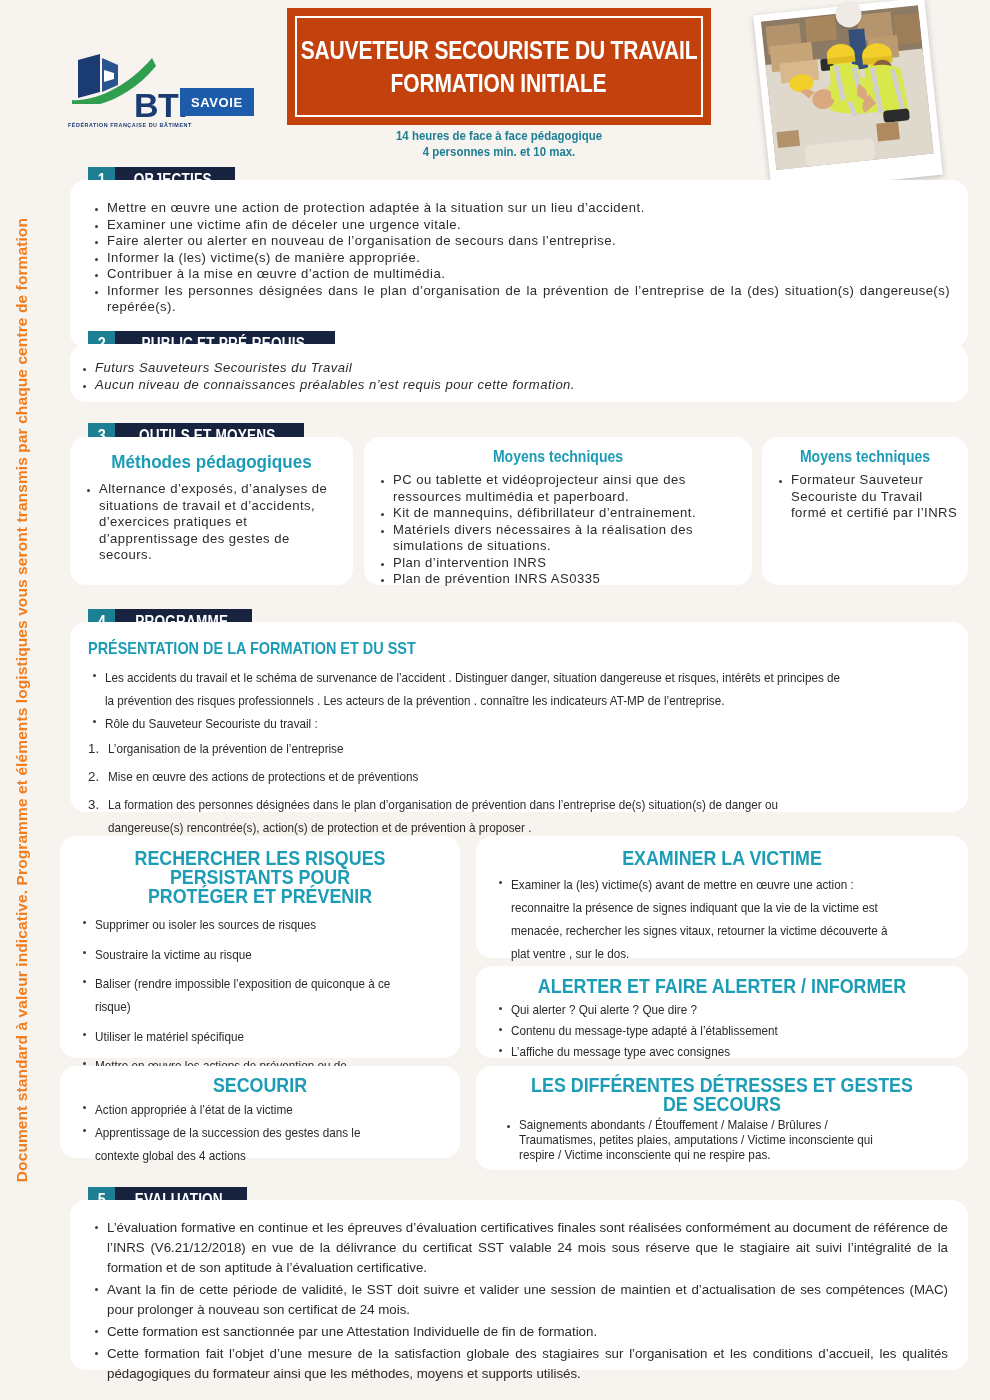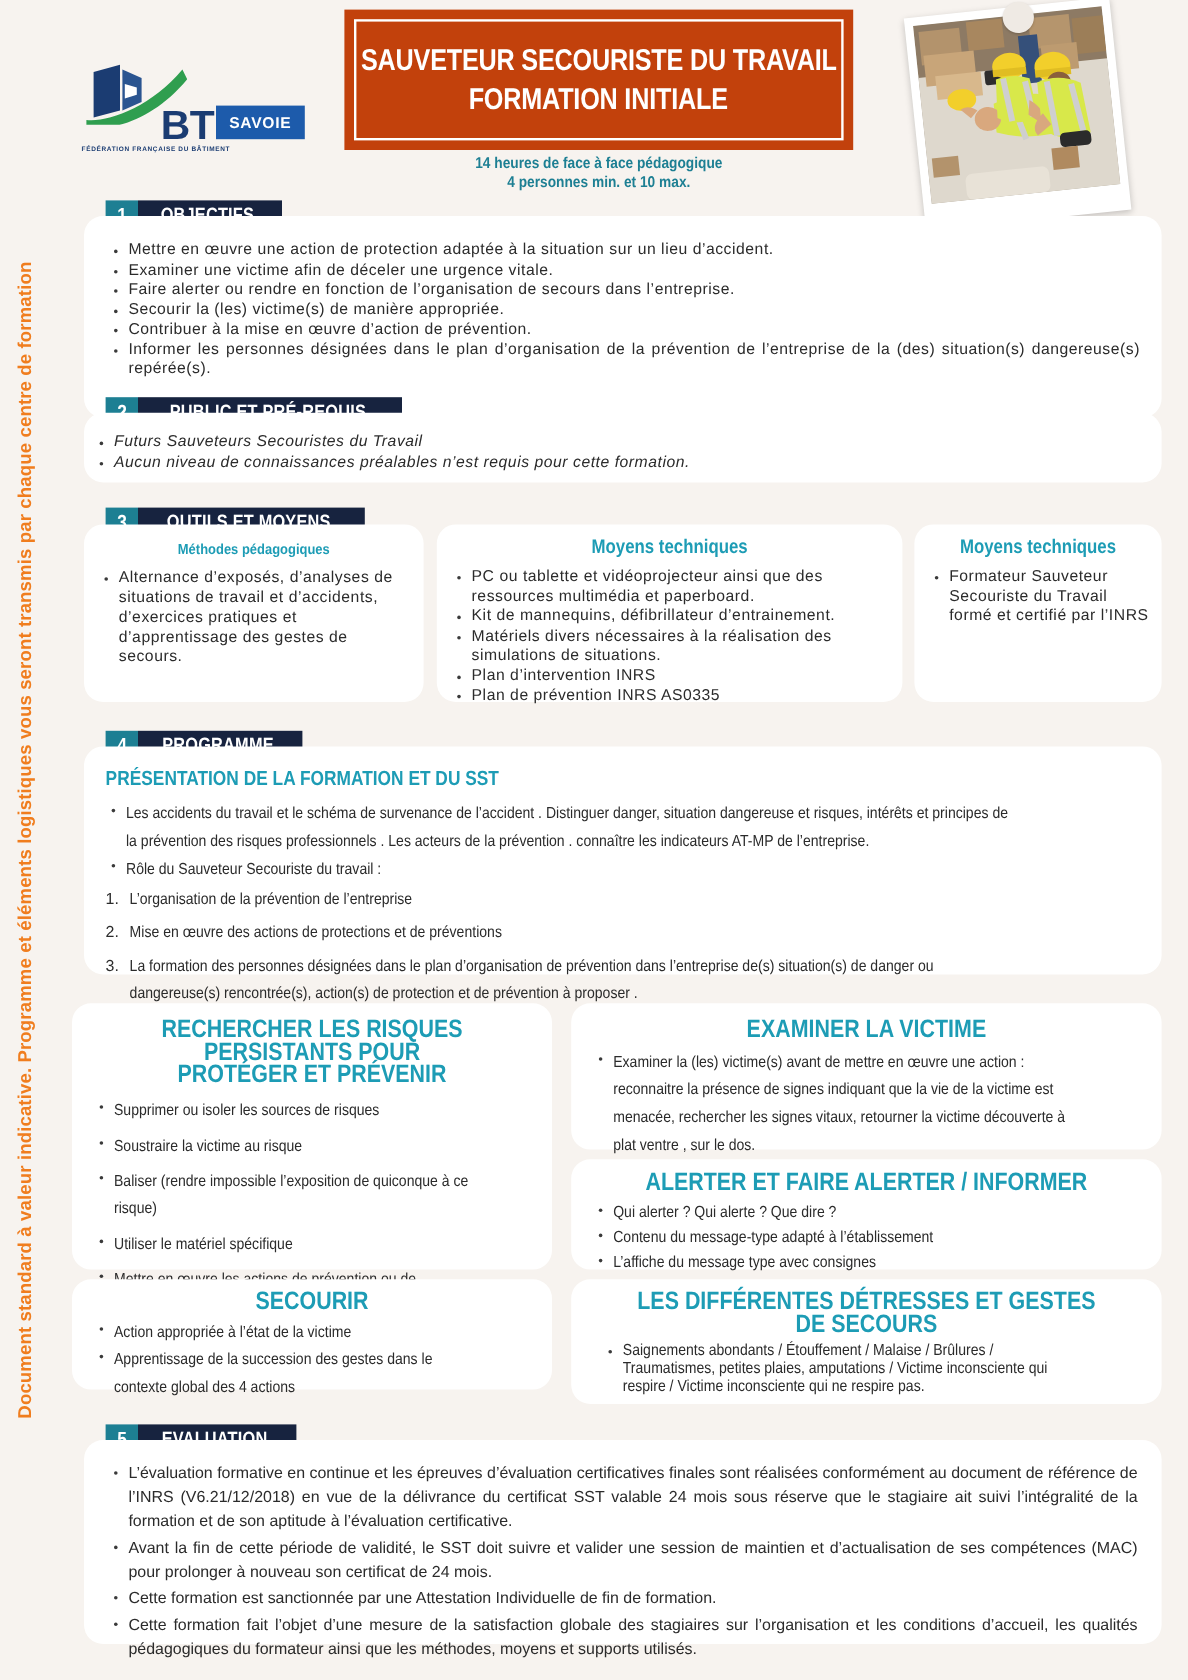--- a/index.html
+++ b/index.html
@@ -142,21 +142,21 @@
     text-align: center; line-height: 19px;
   }
   .panel-title span { display: block; transform: scaleX(0.85); }
 
   .teal-head {
     color: #1d9cb5; font-weight: bold; font-size: 17px;
   }
   .teal-head span { display:inline-block; transform: scaleX(0.85); transform-origin: left center; }
 
   .subhead-pedago {
-    color: #1d9cb5; font-weight: bold; font-size: 12px; text-align:center;
+    color: #1d9cb5; font-weight: bold; font-size: 19px; text-align:center;
   }
   .subhead-pedago span { display:block; transform: scaleX(0.9); }
 
   ol.num { list-style: none; counter-reset: n; }
   ol.num > li { counter-increment: n; position: relative; padding-left: 20px; margin-bottom: 5px; }
   ol.num > li::before {
     content: counter(n) ".";
     position: absolute; left: 0; top: 0;
     font-size: 13.3px;
   }
@@ -250,23 +250,23 @@
         <span>1</span>
       </div>
     <div class="sec-label">
         <span>OBJECTIFS</span>
       </div>
   </div>
   <div class="card" style="left:26px; top:180px; width:898px; height:168px;">
     <ul class="lst airy just" style="padding:20px 18px 0 20px;">
       <li>Mettre en œuvre une action de protection adaptée à la situation sur un lieu d’accident.</li>
       <li>Examiner une victime afin de déceler une urgence vitale.</li>
-      <li>Faire alerter ou rendre en fonction de l’organisation de secours dans l’entreprise.</li>
-      <li>Secourir la (les) victime(s) de manière appropriée.</li>
-      <li>Contribuer à la mise en œuvre d’action de prévention.</li>
+      <li>Faire alerter ou alerter en nouveau de l’organisation de secours dans l’entreprise.</li>
+      <li>Informer la (les) victime(s) de manière appropriée.</li>
+      <li>Contribuer à la mise en œuvre d’action de multimédia.</li>
       <li>Informer les personnes désignées dans le plan d’organisation de la prévention de l’entreprise de la (des) situation(s) dangereuse(s) repérée(s).</li>
     </ul>
   </div>
 
   <div class="sec-head" style="left:44px; top:331px;">
     <div class="sec-num">
         <span>2</span>
       </div>
     <div class="sec-label">
         <span>PUBLIC ET PRÉ-REQUIS</span>

